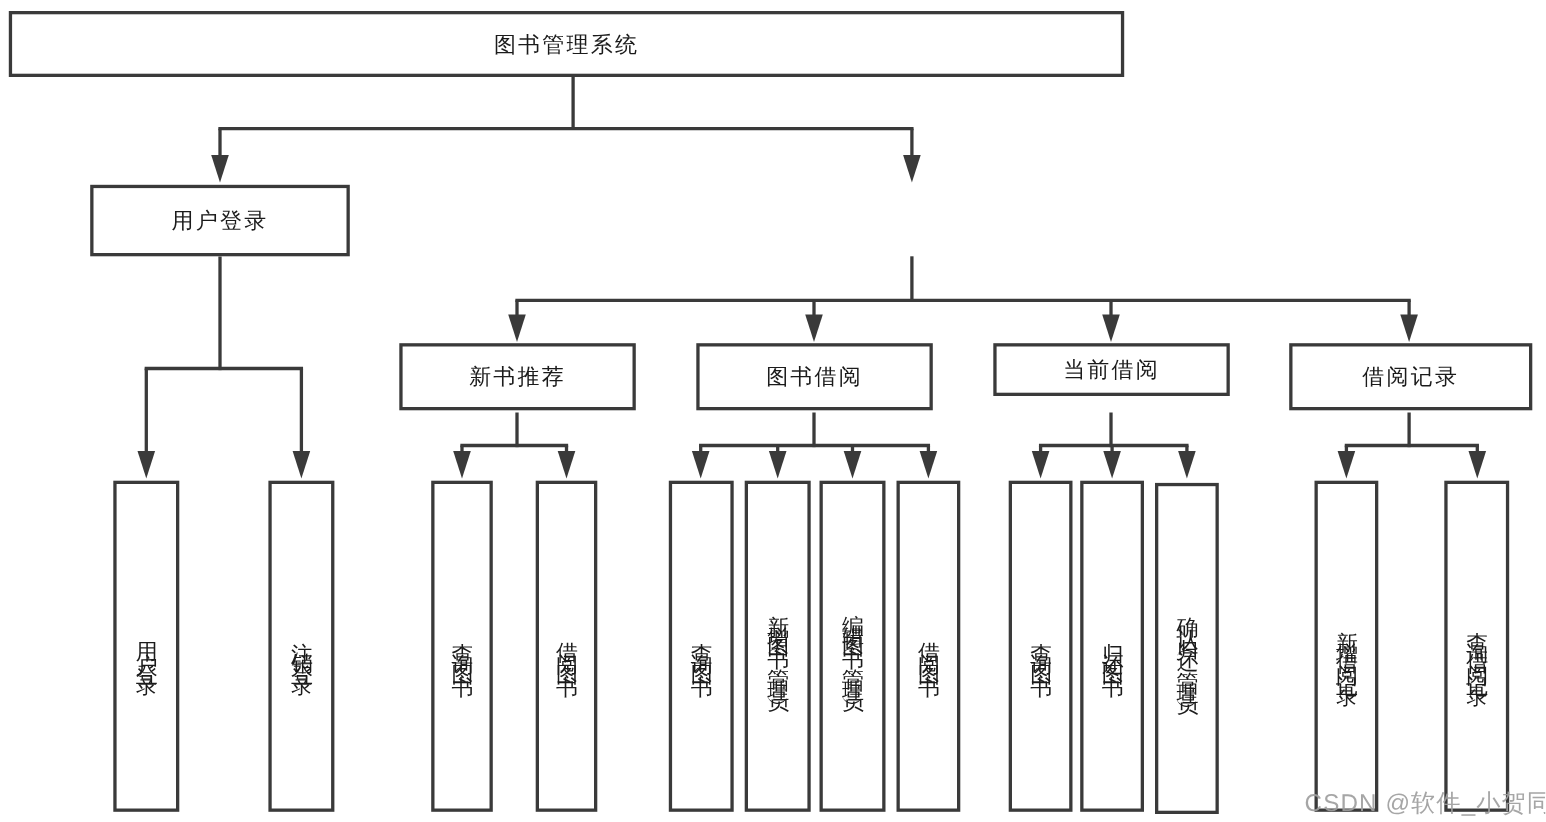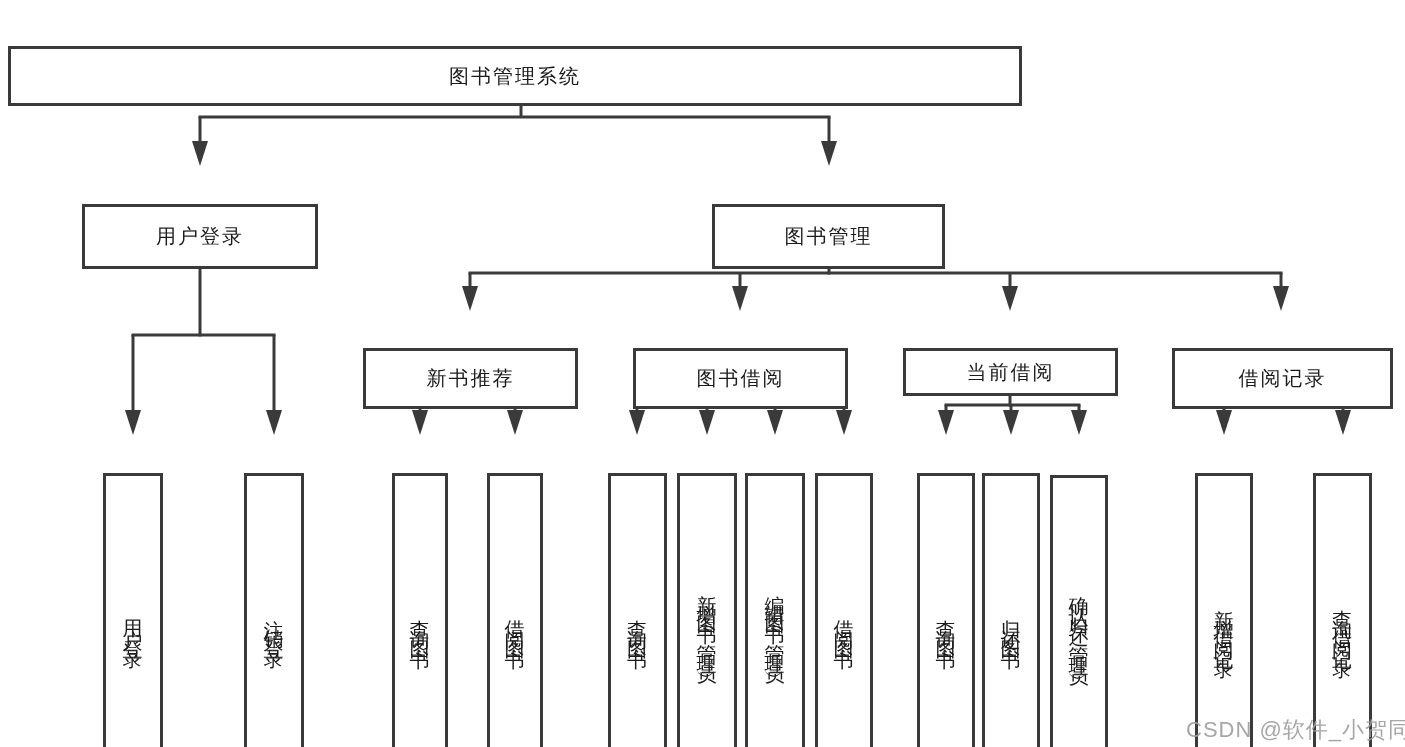--- a/index.html
+++ b/index.html
@@ -12,21 +12,20 @@
   }
   #connectors{position:absolute;left:0;top:0;z-index:1;}
   .node{
     position:absolute;
     box-sizing:border-box;
     background:#ffffff;
     border:3px solid #3a3a3a;
     display:flex;align-items:center;justify-content:center;
     color:#1b1b1b;
     z-index:2;
-    margin-top:36px;
   }
   .hnode{font-size:20px;letter-spacing:2px;}
   .vnode .vtext{
     writing-mode:vertical-rl;
     text-orientation:mixed;
     font-size:20px;
     line-height:1;
     letter-spacing:10px;
     white-space:nowrap;
   }
@@ -110,23 +109,20 @@
     </g>
   </svg>
 
   <div class="node hnode" style="left:8px;top:10px;width:1014px;height:60px;">
     <span>图书管理系统</span>
   </div>
 
   <div class="node hnode" style="left:82px;top:168px;width:236px;height:65px;">
     <span>用户登录</span>
   </div>
-  <div class="node hnode" style="left:712px;top:168px;width:233px;height:65px;">
-    <span>图书管理</span>
-  </div>
 
   <div class="node hnode" style="left:363px;top:312px;width:215px;height:61px;">
     <span>新书推荐</span>
   </div>
   <div class="node hnode" style="left:633px;top:312px;width:215px;height:61px;">
     <span>图书借阅</span>
   </div>
   <div class="node hnode" style="left:903px;top:312px;width:215px;height:48px;">
     <span>当前借阅</span>
   </div>

